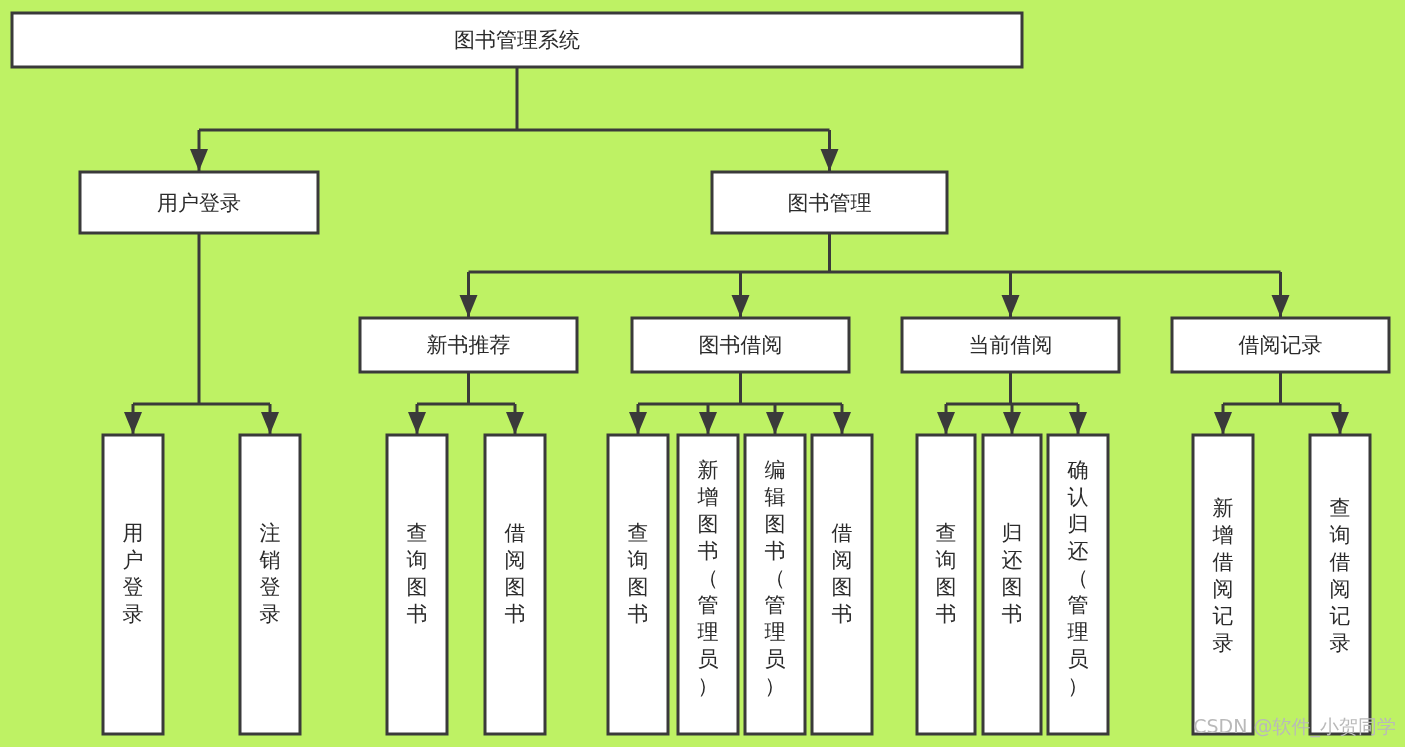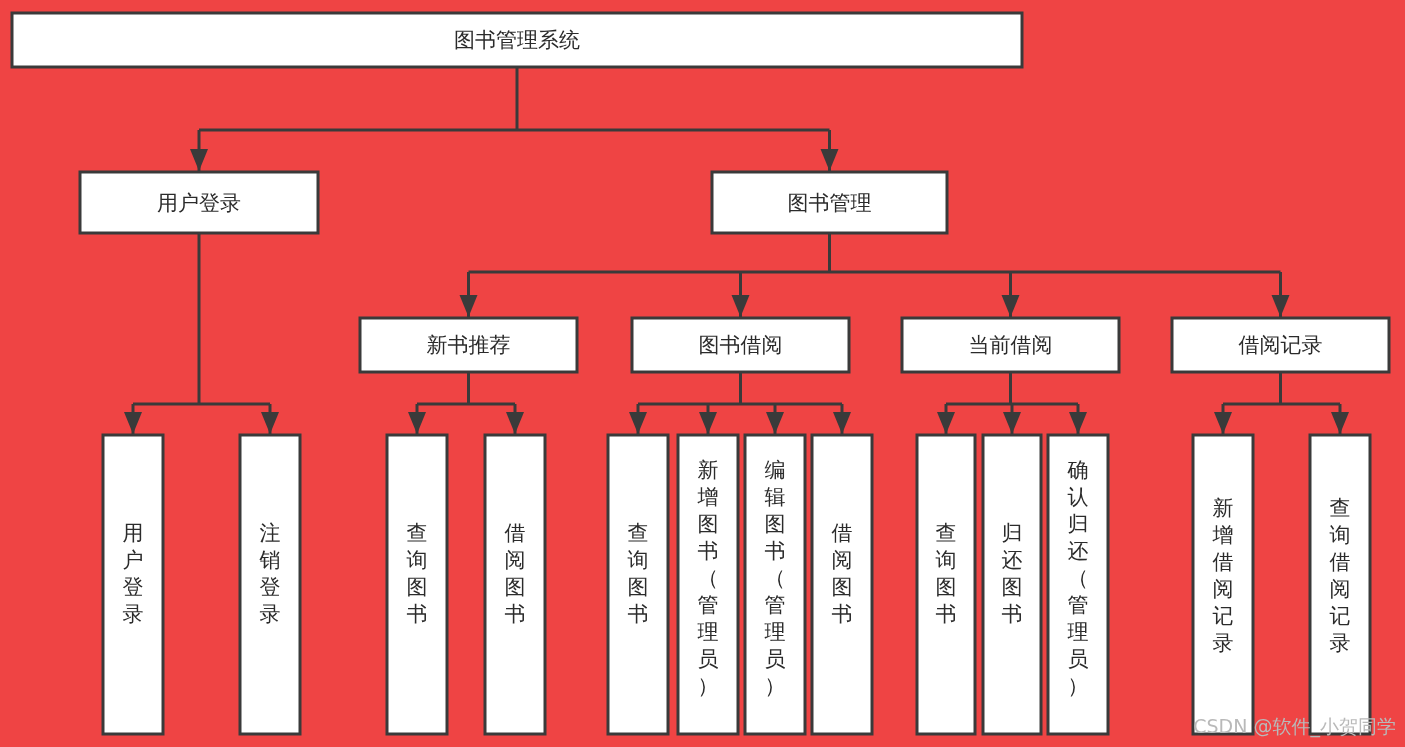--- a/index.html
+++ b/index.html
@@ -7,21 +7,21 @@
     padding: 0;
     background: #ffffff;
   }
   body {
     font-family: "DejaVu Sans", "Liberation Sans", sans-serif;
   }
   #diagram-root {
     position: relative;
     width: 1405px;
     height: 747px;
-    background: #ef4444;
+    background: #bef264;
     overflow: hidden;
   }
   svg#tree-svg {
     position: absolute;
     left: 0;
     top: 0;
     width: 1405px;
     height: 747px;
   }
   .node-box {

